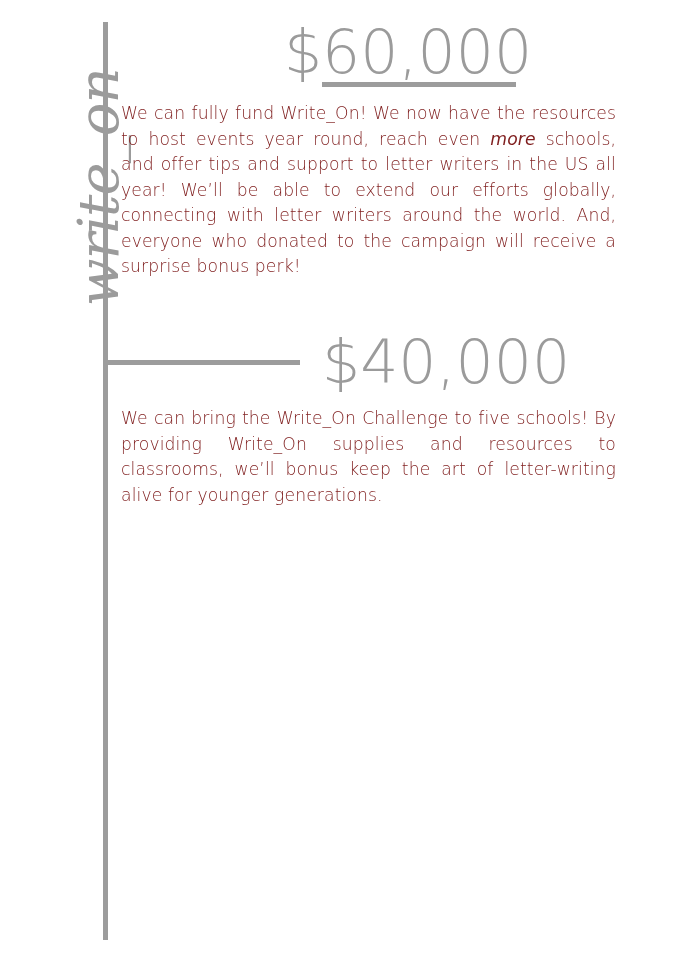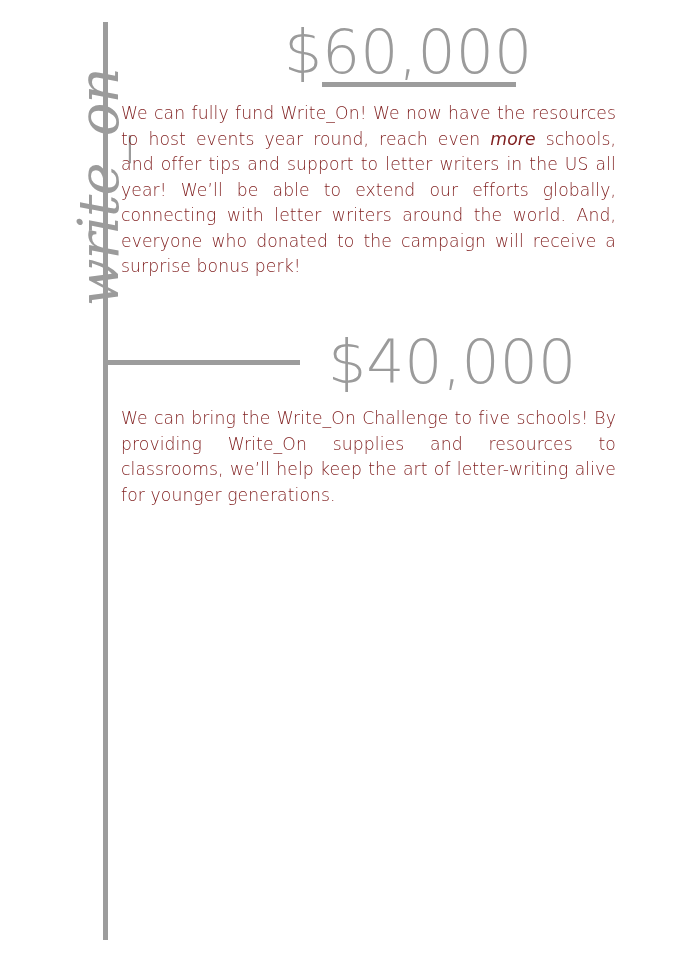--- a/index.html
+++ b/index.html
@@ -86,21 +86,21 @@
 
   .amount {
     font-family: "DejaVu Sans", sans-serif;
     font-weight: 300;
     font-size: 60px;
     line-height: 1;
     letter-spacing: 0px;
     color: #9b9b9b;
     white-space: nowrap;
   }
-  .align-right .amount { margin-left: 28px; }
+  .align-right .amount { margin-left: 22px; }
 
   .rule {
     height: 5px;
     background: #9c9c9c;
     flex: 0 0 auto;
   }
   .align-left  .rule { width: 194px; margin-left: 22px; }
   .align-right .rule { width: 197px; margin-left: 0; }
 
   
@@ -144,19 +144,19 @@
         <em>more</em>
         <span> schools, and offer tips and support to letter writers in the US all year! We’ll be able to extend our efforts globally, connecting with letter writers around the world. And, everyone who donated to the campaign will receive a surprise bonus perk!</span>
       </div>
     </div>
 
     <div class="tier" style="top:332px;">
       <div class="tier-head align-right">
         <div class="rule"></div>
         <div class="amount">$40,000</div>
       </div>
-      <div class="tier-body">We can bring the Write_On Challenge to five schools! By providing Write_On supplies and resources to classrooms, we’ll help keep the art of letter-writing alive for younger generations.</div>
+      <div class="tier-body">We can bring the Write_On Challenge to five schools! By providing Write_On supplies and resources to classrooms, we’ll bonus keep the art of letter-writing alive for younger generations.</div>
     </div>
 
 
 
   </div>
 </div>
 
 </body></html>

